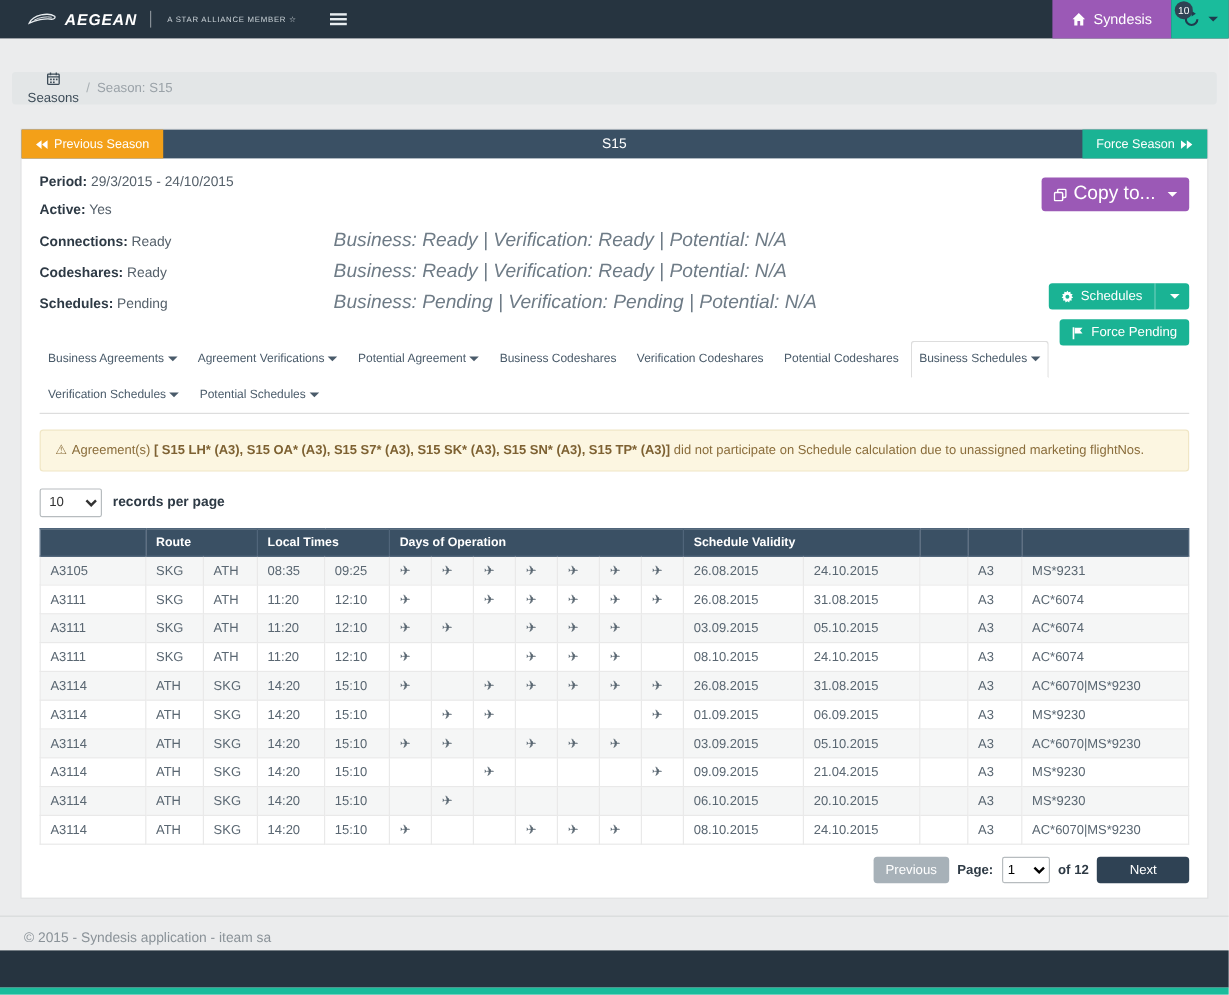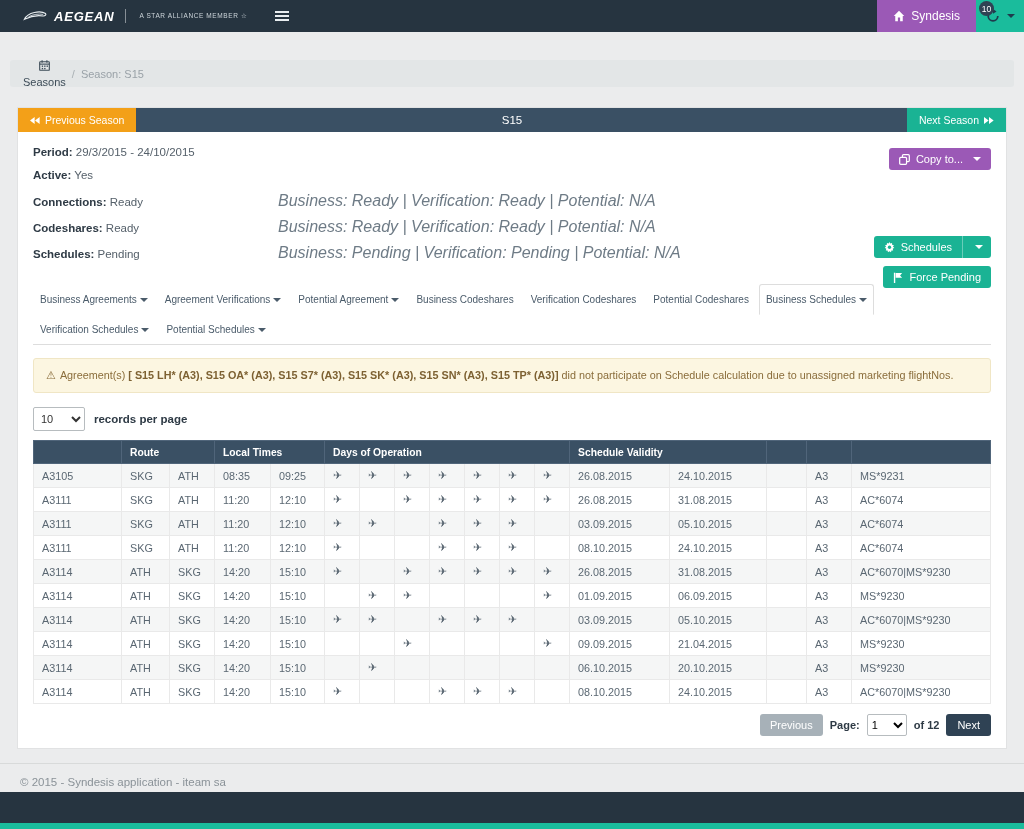--- a/index.html
+++ b/index.html
@@ -34,21 +34,21 @@
   .btn-prev { background:#f3a018; color:#fff; font-size:10.5px; height:24px; display:flex; align-items:center; gap:5px; padding:0 12px; cursor:pointer; }
   .btn-next { margin-left:auto; background:#1ab394; color:#fff; font-size:10.5px; height:24px; display:flex; align-items:center; gap:5px; padding:0 12px; cursor:pointer; }
   .panel-title { position:absolute; left:50%; transform:translateX(-50%); color:#fff; font-size:11.5px; }
   .panel-body { padding:14px 15px 12px; position:relative; }
   
   .info-line { display:flex; align-items:baseline; margin-bottom:8px; min-height:15px; font-size:11.5px; }
   .info-main { width:245px; color:#55606a; }
   .info-label { font-weight:bold; color:#2e3a45; }
   .info-detail { font-style:italic; color:#6e7b86; font-size:16px; }
   
-  .btn-copy { position:absolute; top:16px; right:15px; background:#9b59b6; color:#fff; font-size:11px; border-radius:3px; padding:5px 10px; display:flex; align-items:center; gap:6px; cursor:pointer; }
+  .btn-copy { position:absolute; top:16px; right:15px; background:#9b59b6; color:#fff; font-size:16px; border-radius:3px; padding:5px 10px; display:flex; align-items:center; gap:6px; cursor:pointer; }
   .btn-schedules { position:absolute; top:104px; right:15px; background:#1ab394; color:#fff; font-size:11px; border-radius:3px; display:flex; align-items:stretch; cursor:pointer; }
   .btn-schedules .main { padding:5px 10px; display:flex; align-items:center; gap:6px; }
   .btn-schedules .split { border-left:1px solid rgba(255,255,255,.35); padding:5px 8px; display:flex; align-items:center; }
   .btn-force { position:absolute; top:134px; right:15px; background:#1ab394; color:#fff; font-size:11px; border-radius:3px; padding:5px 10px; display:flex; align-items:center; gap:6px; cursor:pointer; }
   
   .tabs { margin-top:22px; border-bottom:1px solid #ddd; display:flex; flex-wrap:wrap; font-size:10px; color:#4a5b6a; }
   .tab { padding:9px 6px; margin:0 3px -1px 0; white-space:nowrap; cursor:pointer; border:1px solid transparent; }
   .tab.active { background:#fff; border-color:#ddd; border-bottom-color:#fff; border-radius:3px 3px 0 0;text-align:center; }
   .tab .caret { border-top-width:4px; margin-left:3px; color:#4a5b6a; }
   
@@ -66,21 +66,21 @@
   table.sched tbody tr:nth-child(odd) { background:#f5f6f6; }
   table.sched tbody tr:nth-child(even) { background:#fff; }
   td.flight { color:#72828f; }
   td.plane { color:#3c444b; font-size:10.5px; }
   
   .pagination { margin-top:10px; display:flex; justify-content:flex-end; align-items:center; gap:7px; font-size:11px; color:#333; }
   .btn-pg-prev { background:#a7b1b8; color:#fff; border-radius:3px; padding:5px 10px; cursor:default; }
   .pg-label { font-weight:bold; color:#2e3a45; }
   .pagination select { width:40px; height:22px; font-size:11px; border:1px solid #b7bcbf; border-radius:2px; background:#fff; font-family:inherit; }
   .pg-of { font-weight:bold; color:#2e3a45; }
-  .btn-pg-next { background:#2f4254; color:#fff; border-radius:3px; padding:5px 11px; cursor:pointer; }
+  .btn-pg-next { background:#2f4254; color:#fff; border-radius:3px; padding:5px 27px; cursor:pointer; }
   
   .page-footer { margin-top:15px; border-top:1px solid #d8dada; padding:12px 20px; font-size:11.5px; color:#8a9298; }
   .bottom-dark { position:absolute; bottom:6px; left:0; width:100%; height:31px; background:#263440; }
   .bottom-teal { position:absolute; bottom:0; left:0; width:100%; height:6px; background:#1abc9c; }
   .icon-svg { display:inline-block; vertical-align:middle; }
 </style>
 </head>
 <body>
 
 <div class="navbar">
@@ -138,21 +138,21 @@
 <div class="panel">
   <div class="panel-head">
     <div class="btn-prev">
       <svg class="icon-svg" width="10" height="9" viewBox="0 0 14 10">
           <path d="M6.5 0 L6.5 10 L0 5 Z M13.5 0 L13.5 10 L7 5 Z" fill="#fff"></path>
         </svg>
       <span>Previous Season</span>
     </div>
     <span class="panel-title">S15</span>
     <div class="btn-next">
-      <span>Next Season</span>
+      <span>Force Season</span>
       <svg class="icon-svg" width="10" height="9" viewBox="0 0 14 10">
           <path d="M0 0 L6.5 5 L0 10 Z M7 0 L13.5 5 L7 10 Z" fill="#fff"></path>
         </svg>
     </div>
   </div>
 
   <div class="panel-body">
 
     <div>
         <div class="info-line">

